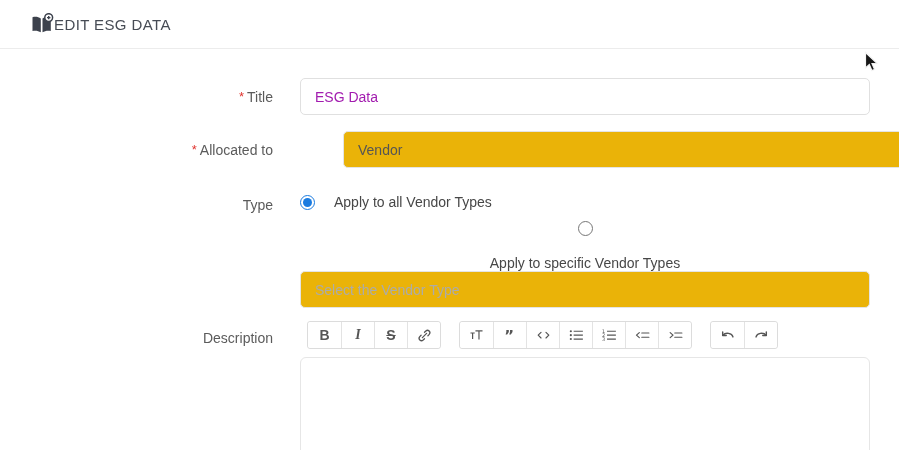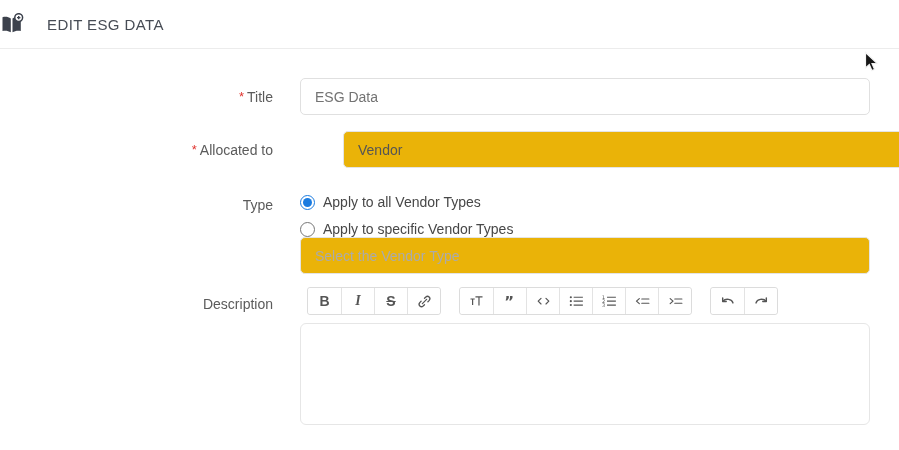--- a/index.html
+++ b/index.html
@@ -1,44 +1,44 @@
 <!DOCTYPE html>
 <html><head>
 <meta charset="utf-8">
 <style>
   * { box-sizing: border-box; margin: 0; padding: 0; }
   html,body { width: 899px; height: 450px; background: #fff; overflow: hidden;
               font-family: "Liberation Sans", "DejaVu Sans", sans-serif; }
   .page { position: relative; width: 899px; height: 450px; background:#fff; }
 
   
-  .hdr { display:flex; align-items:center; gap:23px; height:49px;
-         border-bottom:1px solid #ececec; }
+  .hdr { display:flex; align-items:center; gap:0; height:49px;
+         padding-left:30px; border-bottom:1px solid #ececec; }
   .hdr-title { font-size:15px; color:#474c55; letter-spacing:.4px; font-weight:400; }
   .hdr-icon svg { display:block; }
 
   
   .form { padding-top:29px; }
   .row { display:flex; margin-bottom:15px; }
   .lbl { flex:0 0 300px; text-align:right; padding-right:27px;
          font-size:14px; color:#5b5b5b; line-height:37px; }
   .req { color:#e0342f; margin-right:3px; font-size:13px; vertical-align:1px; }
   .ctl { flex:0 0 570px; }
   .tb-input { width:570px; height:37px; border:1px solid #e0e0e0; border-radius:5px;
-              padding:0 14px; font-size:14px; color:#737373; outline:none; background:#fff;
+              padding:0 14px; font-size:14px; color:#a21caf; outline:none; background:#fff;
               font-family:"Liberation Sans", sans-serif; }
   .tb-input.disabled { background:#eab308; border-color:#e4e4e4; color:#555; }
   .tb-input.disabled::placeholder { color:#ababab; }
   .tb-input::placeholder { color:#ababab; }
 
   
   .row-type { margin-bottom:0; }
   .row-type .lbl { line-height:20px; padding-top:1px; }
-  .radio-line { display:flex; align-items:center; gap:8px; margin-bottom:11px; }
-  .radio-line:last-child { margin-bottom:0; }
+  .radio-line { display:flex; align-items:center; gap:19px; margin-bottom:11px; }
+  .radio-line:last-child { margin-bottom:0;flex-direction:column; }
   .radio-line input[type=radio] { width:15px; height:15px; accent-color:#1a7be0; margin:0; }
   .radio-line label { font-size:14px; color:#474747; }
 
   
   .row-desc { margin-bottom:0; }
   .row-desc .lbl { line-height:26px; padding-top:4px; }
   .toolbar { display:flex; gap:18px; margin-left:7px; margin-bottom:8px; }
   .tgroup { display:inline-flex; border:1px solid #dcdcdc; border-radius:3px; background:#fff; }
   .tbtn { width:33px; height:26px; display:flex; align-items:center; justify-content:center;
           background:#fff; border:none; border-left:1px solid #e3e3e3; cursor:pointer;

